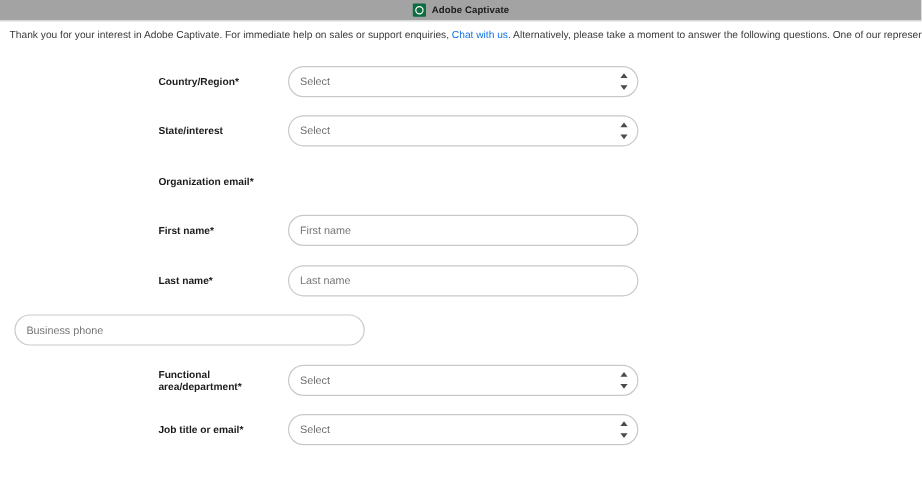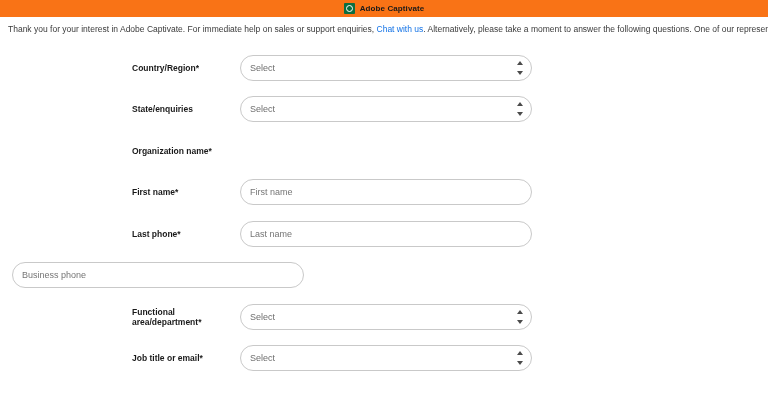--- a/index.html
+++ b/index.html
@@ -11,21 +11,21 @@
     height: 411px;
     overflow: hidden;
     background: #ffffff;
     font-family: "Liberation Sans", sans-serif;
     color: #2c2c2c;
   }
 
   
   .brand-bar {
     height: 17px;
-    background: #f97316;
+    background: #a3a3a3;
     display: flex;
     align-items: center;
     justify-content: center;
     gap: 5px;
     border-bottom: 1px solid #ffffff;
   }
   .brand-logo {
     width: 11px;
     height: 11px;
     background: #0b6e41;
@@ -144,40 +144,40 @@
       <div class="form-label">Country/Region*</div>
       <div class="field-wrap">
         <div class="field select">Select</div>
         <div class="spinner">
           <span class="arrow up"></span>
           <span class="arrow down"></span>
         </div>
       </div>
     </div>
     <div class="form-row">
-      <div class="form-label">State/enquiries</div>
-      <div class="field-wrap">
-        <div class="field select">Select</div>
-        <div class="spinner">
-          <span class="arrow up"></span>
-          <span class="arrow down"></span>
-        </div>
-      </div>
-    </div>
-    <div class="form-row">
-      <div class="form-label">Organization name*</div>
+      <div class="form-label">State/interest</div>
+      <div class="field-wrap">
+        <div class="field select">Select</div>
+        <div class="spinner">
+          <span class="arrow up"></span>
+          <span class="arrow down"></span>
+        </div>
+      </div>
+    </div>
+    <div class="form-row">
+      <div class="form-label">Organization email*</div>
     </div>
     <div class="form-row">
       <div class="form-label">First name*</div>
       <div class="field-wrap">
         <input class="field" type="text" placeholder="First name" style="">
       </div>
     </div>
     <div class="form-row">
-      <div class="form-label">Last phone*</div>
+      <div class="form-label">Last name*</div>
       <div class="field-wrap">
         <input class="field" type="text" placeholder="Last name" style="">
       </div>
     </div>
     <div class="form-row">
       <div class="field-wrap">
         <input class="field" type="text" placeholder="Business phone" style="">
       </div>
     </div>
     <div class="form-row">

